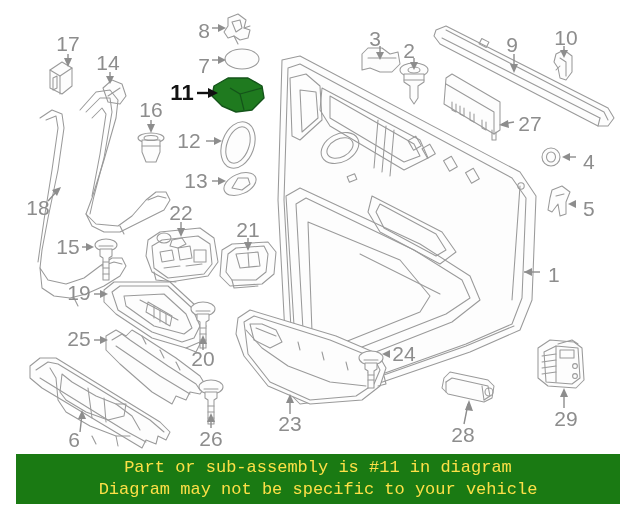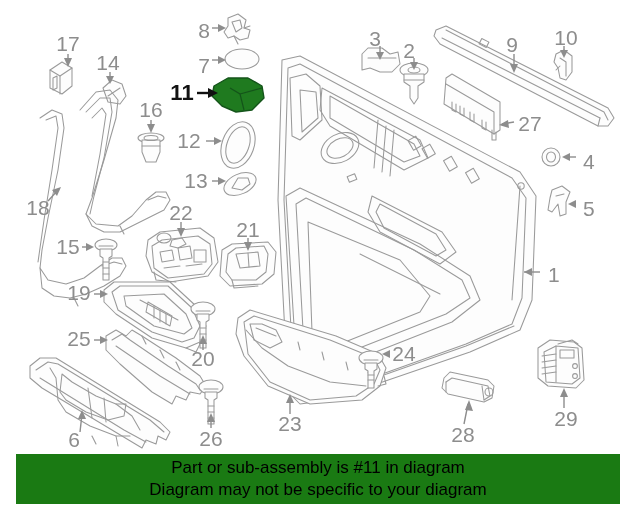--- a/index.html
+++ b/index.html
@@ -83,22 +83,22 @@
     width: 604px;
     height: 50px;
     background: #1a7a13;
     display: flex;
     flex-direction: column;
     align-items: center;
     justify-content: center;
     box-sizing: border-box;
   }
   #notice-banner .notice-line {
-    color: #000000;
-    font-family: Liberation Sans, sans-serif;
+    color: #fde047;
+    font-family: Liberation Mono, monospace;
     font-size: 17px;
     line-height: 22px;
     text-align: left;
     white-space: nowrap;
   }
 </style>
 </head>
 <body>
 
 <div id="diagram-root">
@@ -536,16 +536,16 @@
       <text class="callout-label" x="211" y="440" text-anchor="middle" dominant-baseline="middle">26</text>
       <text class="callout-label" x="530" y="125" text-anchor="middle" dominant-baseline="middle">27</text>
       <text class="callout-label" x="463" y="436" text-anchor="middle" dominant-baseline="middle">28</text>
       <text class="callout-label" x="566" y="420" text-anchor="middle" dominant-baseline="middle">29</text>
     </g>
 
   </svg>
 
   <div id="notice-banner">
     <div class="notice-line">Part or sub-assembly is #11 in diagram</div>
-    <div class="notice-line">Diagram may not be specific to your diagram</div>
+    <div class="notice-line">Diagram may not be specific to your vehicle</div>
   </div>
 
 </div>
 
 </body></html>

